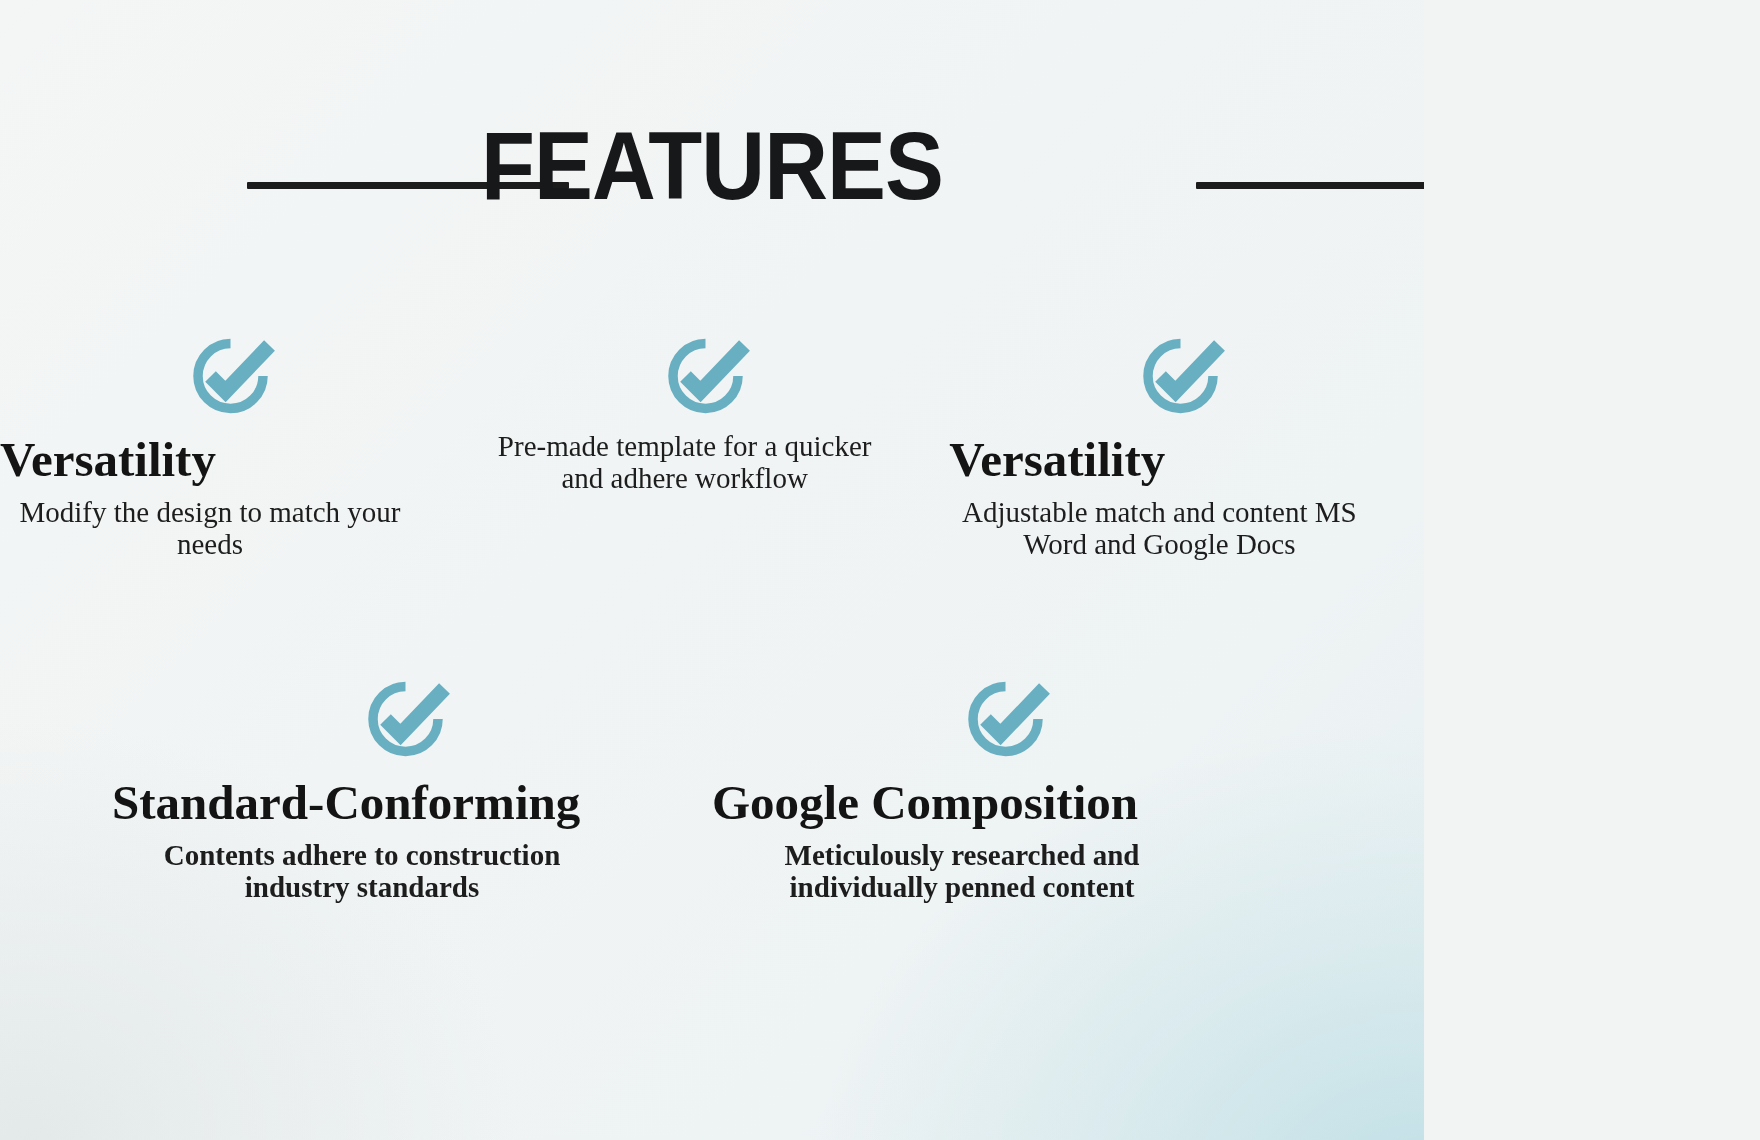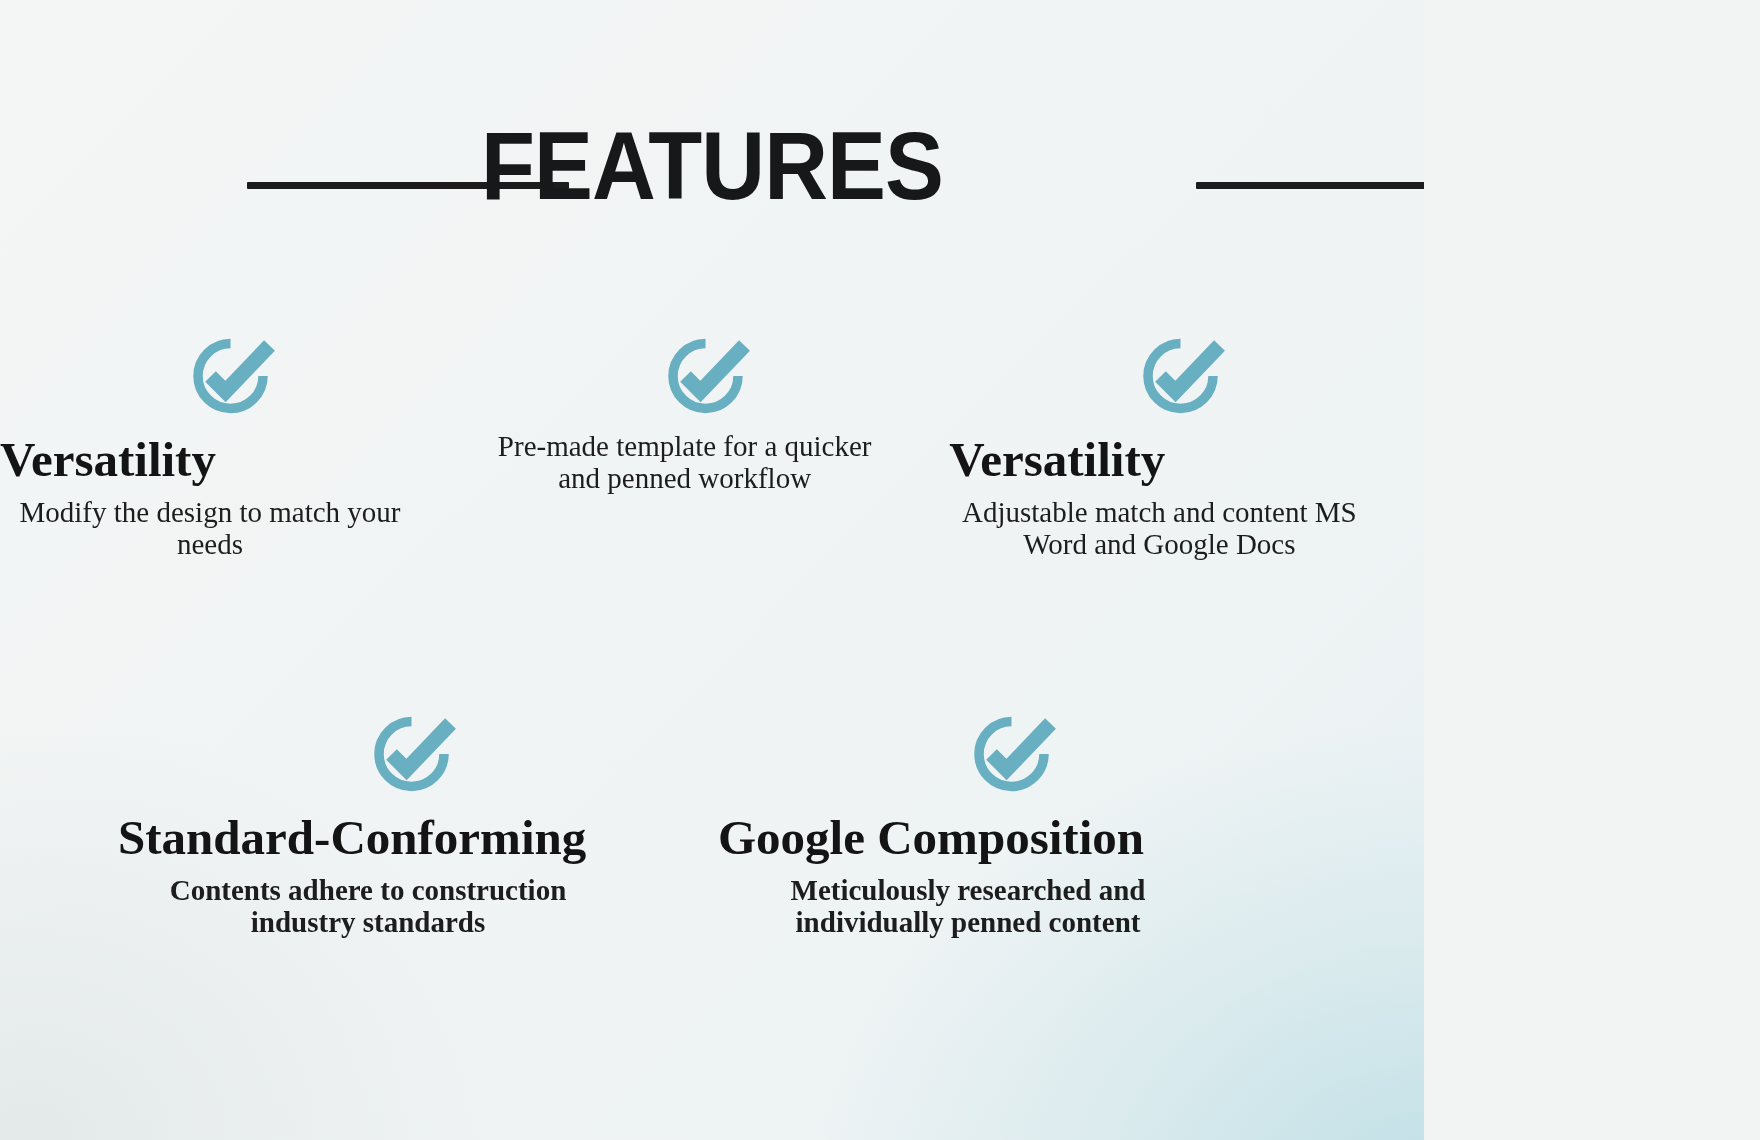--- a/index.html
+++ b/index.html
@@ -71,21 +71,21 @@
 
   
   .row {
     position: absolute;
     left: 0;
     width: 100%;
     display: flex;
     justify-content: center;
   }
   .row-one { top: 330px; }
-  .row-two { top: 708px; padding-left: 6px; }
+  .row-two { top: 673px; }
 
   .feature {
     display: flex;
     flex-direction: column;
     align-items: flex-start;
     text-align: center;
   }
 
   .row-one .feature { width: 533px; }
   .row-two .feature { width: 600px; }
@@ -146,21 +146,21 @@
       <div class="feature-desc">Modify the design to match your needs</div>
     </div>
 
     <div class="feature">
       <div class="icon-wrap">
         <svg viewBox="0 0 108 92" xmlns="http://www.w3.org/2000/svg">
           <path d="M47.5 13.5 A32.5 32.5 0 1 0 80 46" fill="none" stroke="#69afc2" stroke-width="9.5" stroke-linecap="butt"></path>
           <path d="M27.5 46.5 L42.5 61.5 L86.5 15.5" fill="none" stroke="#69afc2" stroke-width="15" stroke-linecap="butt" stroke-linejoin="miter"></path>
         </svg>
       </div>
-      <div class="feature-desc">Pre-made template for a quicker and penned workflow</div>
+      <div class="feature-desc">Pre-made template for a quicker and adhere workflow</div>
     </div>
 
     <div class="feature">
       <div class="icon-wrap">
         <svg viewBox="0 0 108 92" xmlns="http://www.w3.org/2000/svg">
           <path d="M47.5 13.5 A32.5 32.5 0 1 0 80 46" fill="none" stroke="#69afc2" stroke-width="9.5" stroke-linecap="butt"></path>
           <path d="M27.5 46.5 L42.5 61.5 L86.5 15.5" fill="none" stroke="#69afc2" stroke-width="15" stroke-linecap="butt" stroke-linejoin="miter"></path>
         </svg>
       </div>
       <div class="feature-title">Versatility</div>

